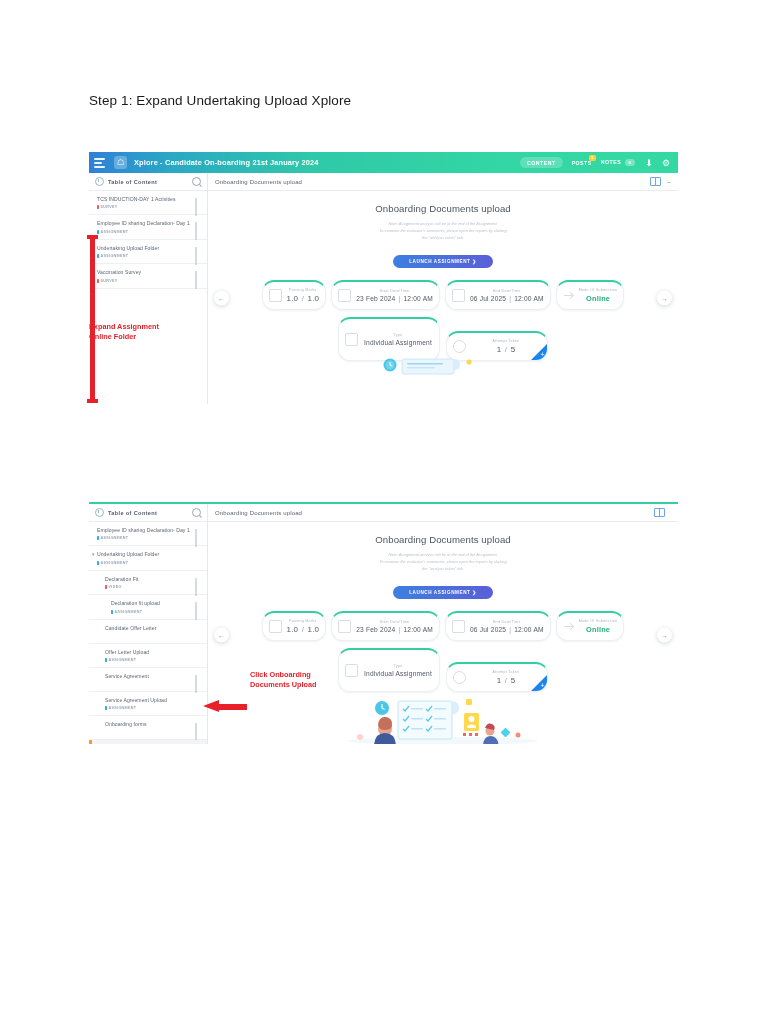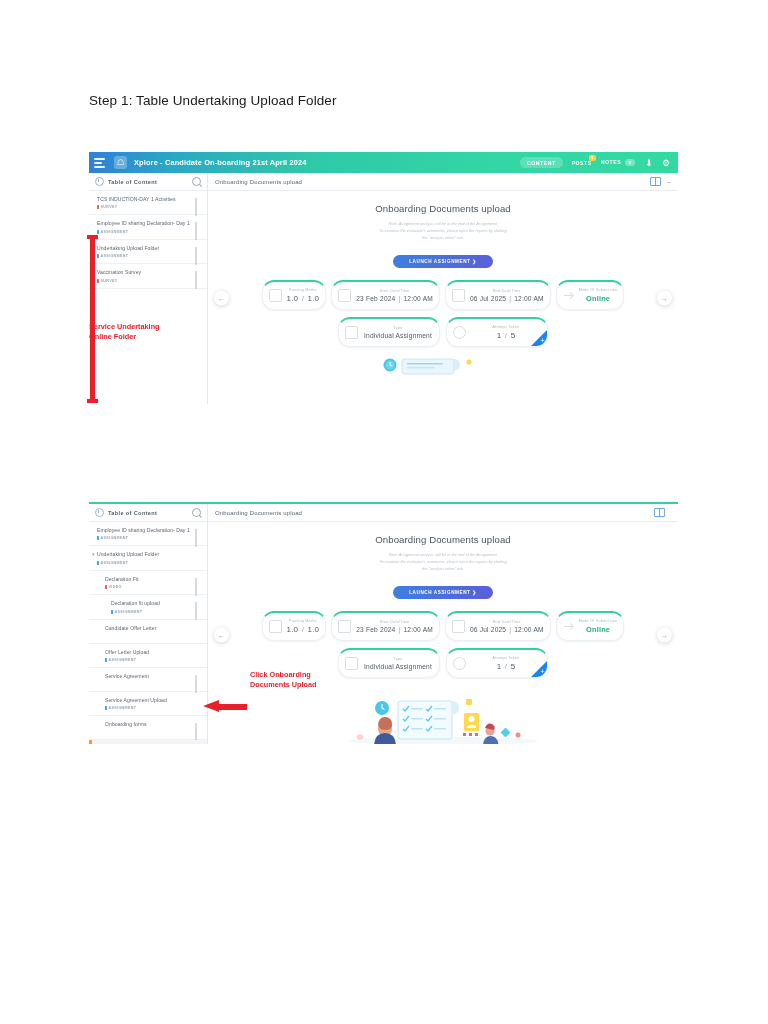--- a/index.html
+++ b/index.html
@@ -180,21 +180,21 @@
   .stat-body{text-align:center;flex:1;}
   .stat-lbl{font-size:3.5px;color:#aab4bf;letter-spacing:.35px;margin-bottom:2px;}
   .stat-val{font-size:8px;color:#4e5965;letter-spacing:.2px;white-space:nowrap;}
   .stat-val .slash{color:#9aa6b2;margin:0 1px;}
   .stat-val.online{color:#22b07d;font-weight:bold;font-size:7.4px;}
   .stat-val.small{font-size:6.6px;}
 
   .stats-row2{display:flex;justify-content:center;gap:6px;margin-top:7px;}
   .stats-row2 .stat-card{min-width:88px;}
 
-  .attempt-card{position:relative;overflow:hidden;}
+  .attempt-card{position:relative;overflow:hidden;margin-top:14px;}
   .attempt-card .corner{
     position:absolute;right:0;bottom:0;width:0;height:0;
     border-left:16px solid transparent;border-bottom:16px solid #1b84ef;
   }
   .attempt-card .plus{
     position:absolute;right:2.5px;bottom:2px;color:#fff;font-size:7px;line-height:1;
   }
 
   
   .navcirc{
@@ -238,32 +238,32 @@
     position:absolute;left:0;top:0;width:0;height:0;
     border-top:6.5px solid transparent;border-bottom:6.5px solid transparent;
     border-right:16px solid #e8202a;
   }
 </style>
 </head>
 <body>
 
 <div class="page">
 
-  <div class="step-heading" id="step1-heading">Step 1: Table Undertaking Upload Folder</div>
+  <div class="step-heading" id="step1-heading">Step 1: Expand Undertaking Upload Xplore</div>
 
   <div class="shot" id="shot1">
 
     <div class="appbar">
       <div class="hamb">
           <i></i>
           <i></i>
           <i></i>
         </div>
       <div class="homeic">☖</div>
-      <div class="apptitle">Xplore - Candidate On-boarding 21st April 2024</div>
+      <div class="apptitle">Xplore - Candidate On-boarding 21st January 2024</div>
       <div class="spacer"></div>
       <div class="navtab pill">CONTENT</div>
       <div class="navtab">
         <span>POSTS</span>
         <span class="badge">1</span>
       </div>
       <div class="navtab">
         <span>NOTES</span>
         <span class="cnt">0</span>
       </div>
@@ -406,21 +406,21 @@
               <circle cx="101" cy="9" r="2.6" fill="#ffd84d"></circle>
             </svg>
           </div>
         </div>
       </div>
     </div>
   </div>
 
   <div class="ann-vbar"></div>
   <div class="ann-text" id="ann1">
-    <div>Service Undertaking</div>
+    <div>Expand Assignment</div>
     <div>Online Folder</div>
   </div>
 
 
   <div class="shot" id="shot2">
     <div class="appbody" style="height:100%;border-top:2px solid #33cfa3;">
       <div class="sidebar">
         <div class="toc-head">
           <span class="dot"></span>
           <span class="lbl">Table of Content</span>

